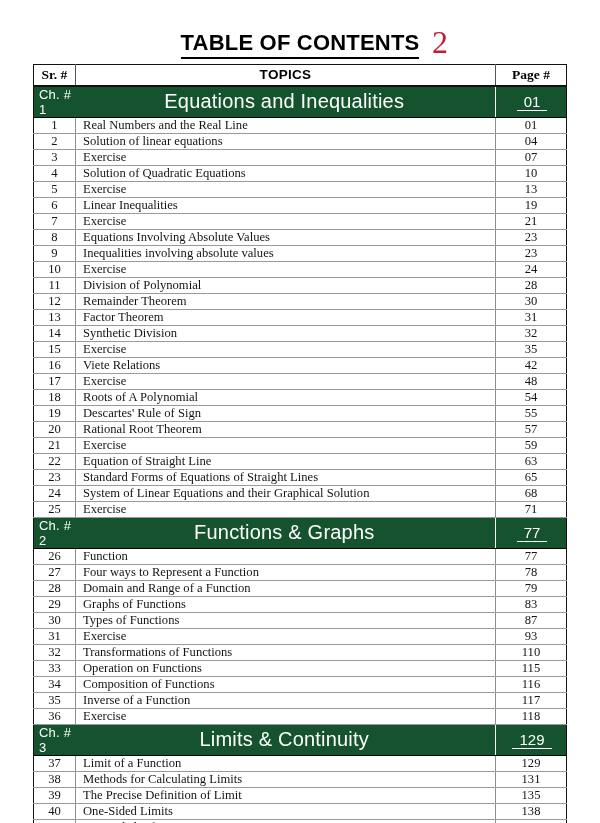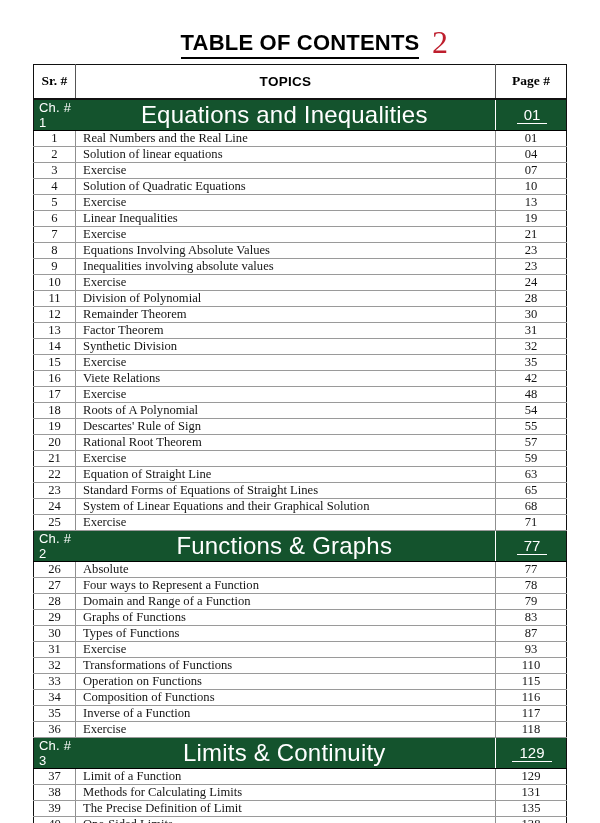--- a/index.html
+++ b/index.html
@@ -79,21 +79,21 @@
   .toc-table td, .toc-table th {
     padding: 0;
     margin: 0;
     vertical-align: middle;
   }
 
   
   .toc-table { border: 1.6px solid #111; }
 
   
-  tr.head-row { height: 34px; }
+  tr.head-row { height: 21px; }
   tr.head-row td {
     border-bottom: 2.2px solid #111;
     border-right: 1.2px solid #555;
     text-align: center;
     font-weight: bold;
     color: #000;
   }
   tr.head-row td:last-child { border-right: none; margin-top: 48px; }
   td.head-sr, td.head-page {
     font-family: "Liberation Serif", "DejaVu Serif", serif;
@@ -116,21 +116,21 @@
     border-bottom: 1.6px solid #000;
   }
   tr.chapter-row td.ch-label {
     font-size: 13px;
     text-align: left;
     padding-left: 5px;
     letter-spacing: 0.2px;
     border-right: none;
   }
   tr.chapter-row td.ch-title {
-    font-size: 24px;
+    font-size: 20px;
     text-align: center;
     letter-spacing: 0.2px;
     border-right: 1.5px solid #ffffff;
     padding-right: 2px;
   }
   tr.chapter-row td.ch-page {
     font-size: 15px;
     text-align: center;
     padding-left: 2px;
   }
@@ -318,21 +318,21 @@
           <td class="topic">Exercise</td>
           <td class="page">71</td>
         </tr>
         <tr class="chapter-row">
           <td class="ch-label">Ch. # 2</td>
           <td class="ch-title">Functions &amp; Graphs</td>
           <td class="ch-page"><span class="pg">77</span></td>
         </tr>
         <tr class="item-row">
           <td class="sr">26</td>
-          <td class="topic">Absolute</td>
+          <td class="topic">Function</td>
           <td class="page">77</td>
         </tr>
         <tr class="item-row">
           <td class="sr">27</td>
           <td class="topic">Four ways to Represent a Function</td>
           <td class="page">78</td>
         </tr>
         <tr class="item-row">
           <td class="sr">28</td>
           <td class="topic">Domain and Range of a Function</td>

